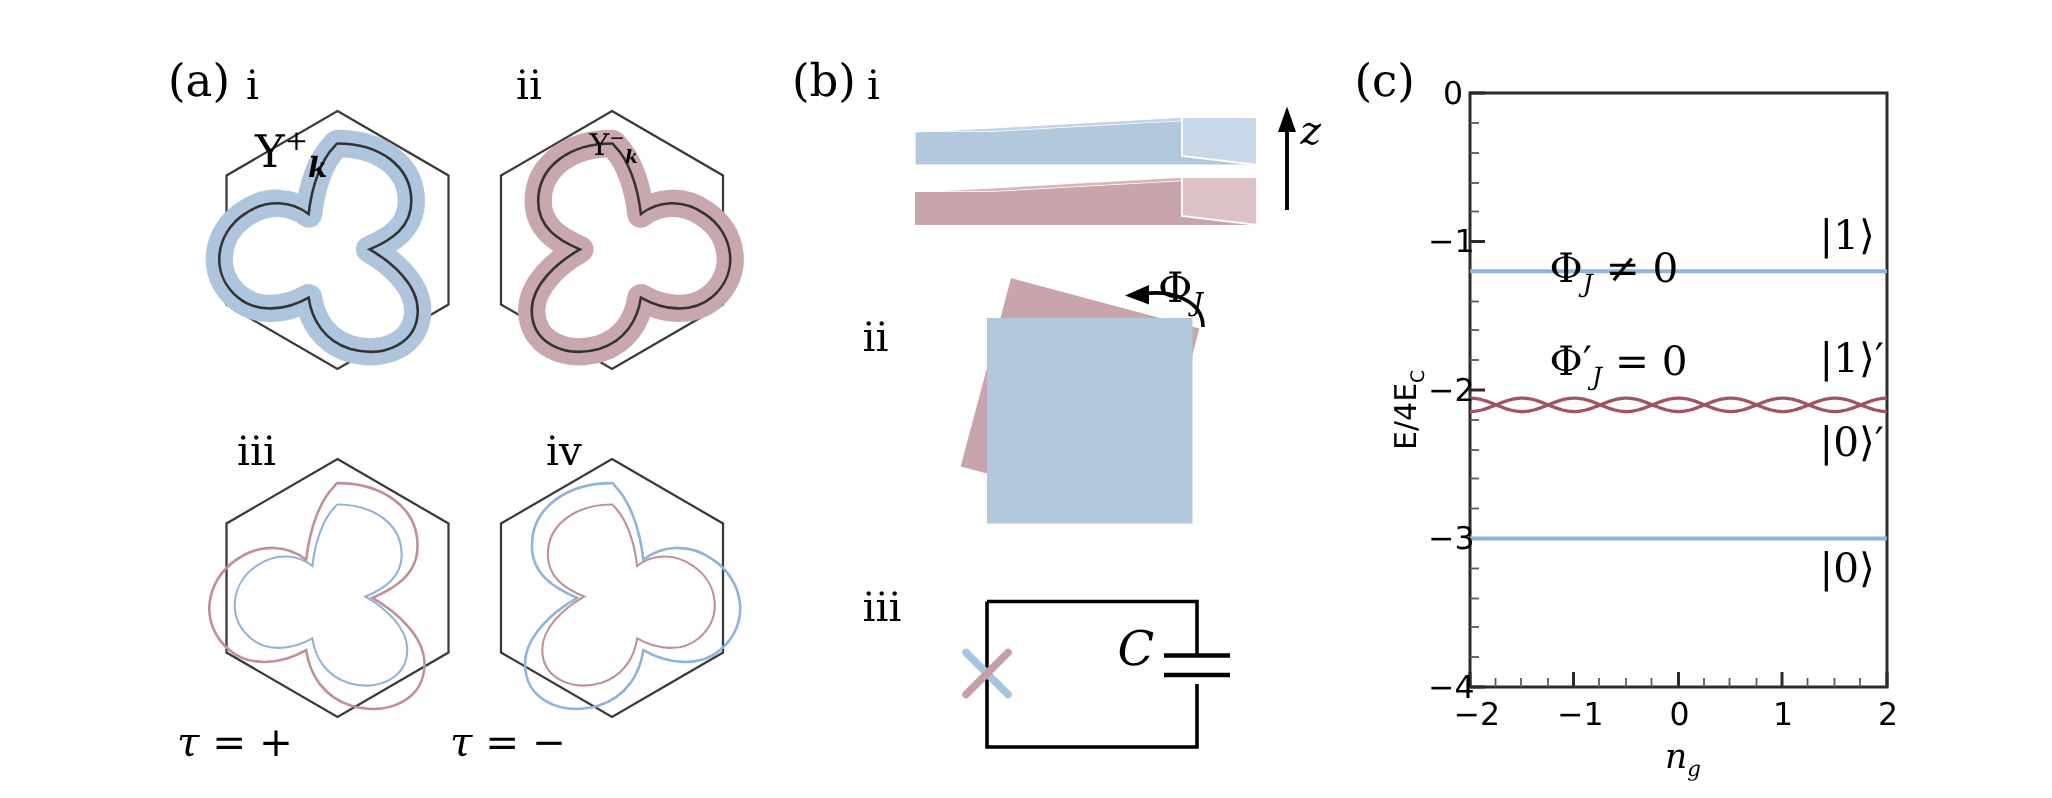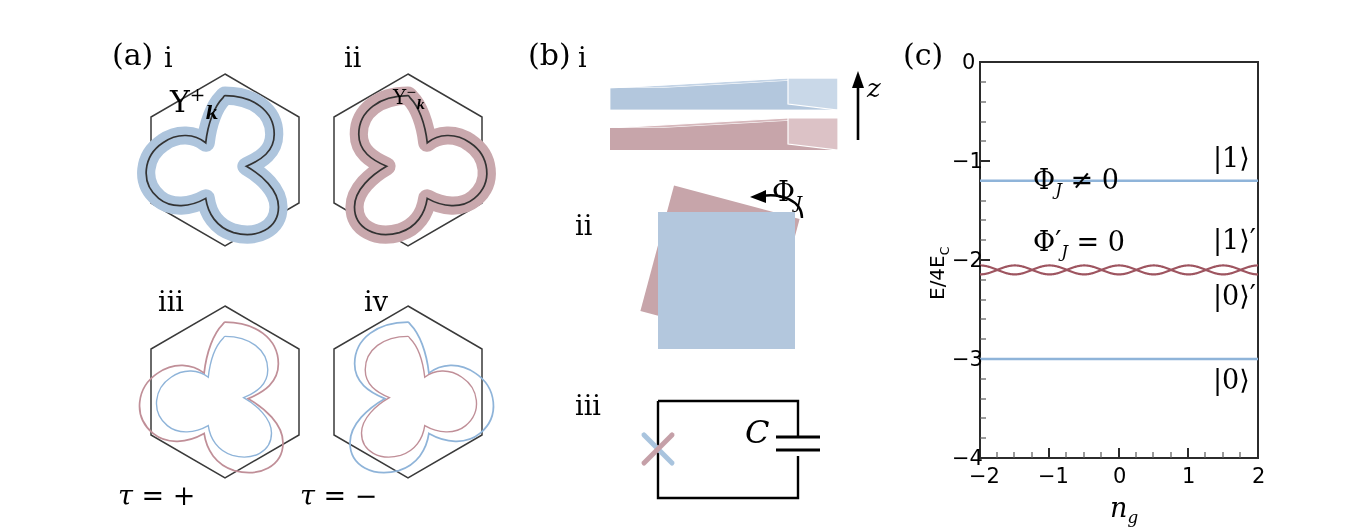--- a/index.html
+++ b/index.html
@@ -212,21 +212,21 @@
   <div class="lbl axis-num" style="left:952px;top:250px;">−2</div>
   <div class="lbl axis-num" style="left:952px;top:349px;">−3</div>
   <div class="lbl axis-num" style="left:952px;top:448px;">−4</div>
 
   <div class="lbl axis-num" style="left:969px;top:466px;">−2</div>
   <div class="lbl axis-num" style="left:1038px;top:466px;">−1</div>
   <div class="lbl axis-num" style="left:1113px;top:466px;">0</div>
   <div class="lbl axis-num" style="left:1182px;top:466px;">1</div>
   <div class="lbl axis-num" style="left:1252px;top:466px;">2</div>
 
-  <div class="lbl" style="left:1110px;top:494px;font-size:27px;">
+  <div class="lbl" style="left:1110px;top:494px;font-size:23px;">
     <span class="mathi">n</span><sub class="mathi">g</sub>
   </div>
 
   <div class="ylabel" style="left:925px;top:300px;">
     <span>E/4E</span><sub>C</sub>
   </div>
 
   <div class="lbl phi" style="left:1033px;top:146px;margin-top:20px;">
     <span>Φ</span><sub class="mathi">J</sub>
     <span>≠</span>

